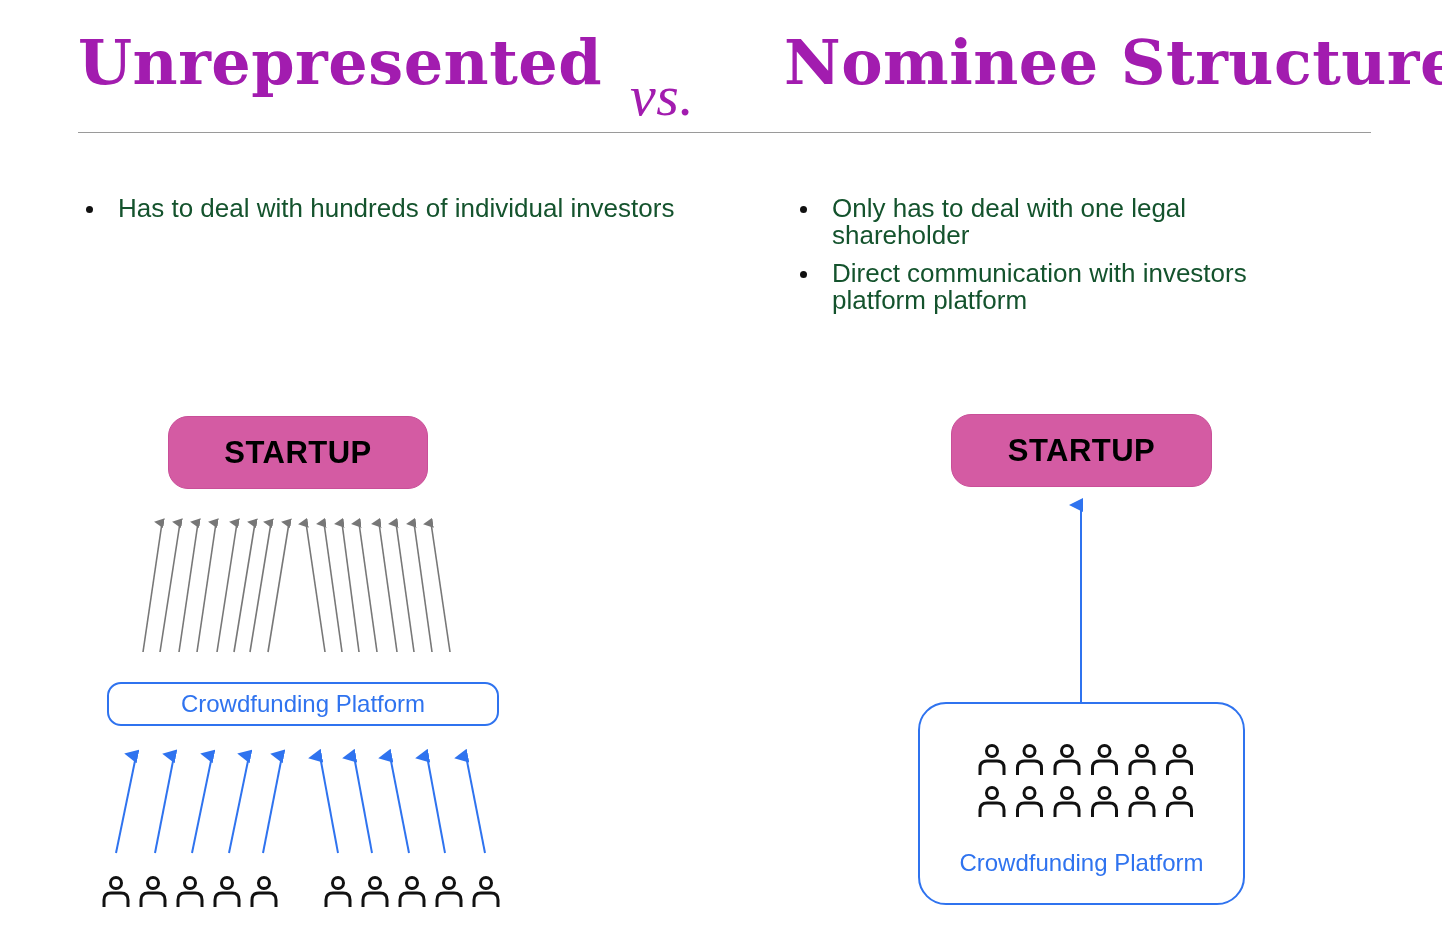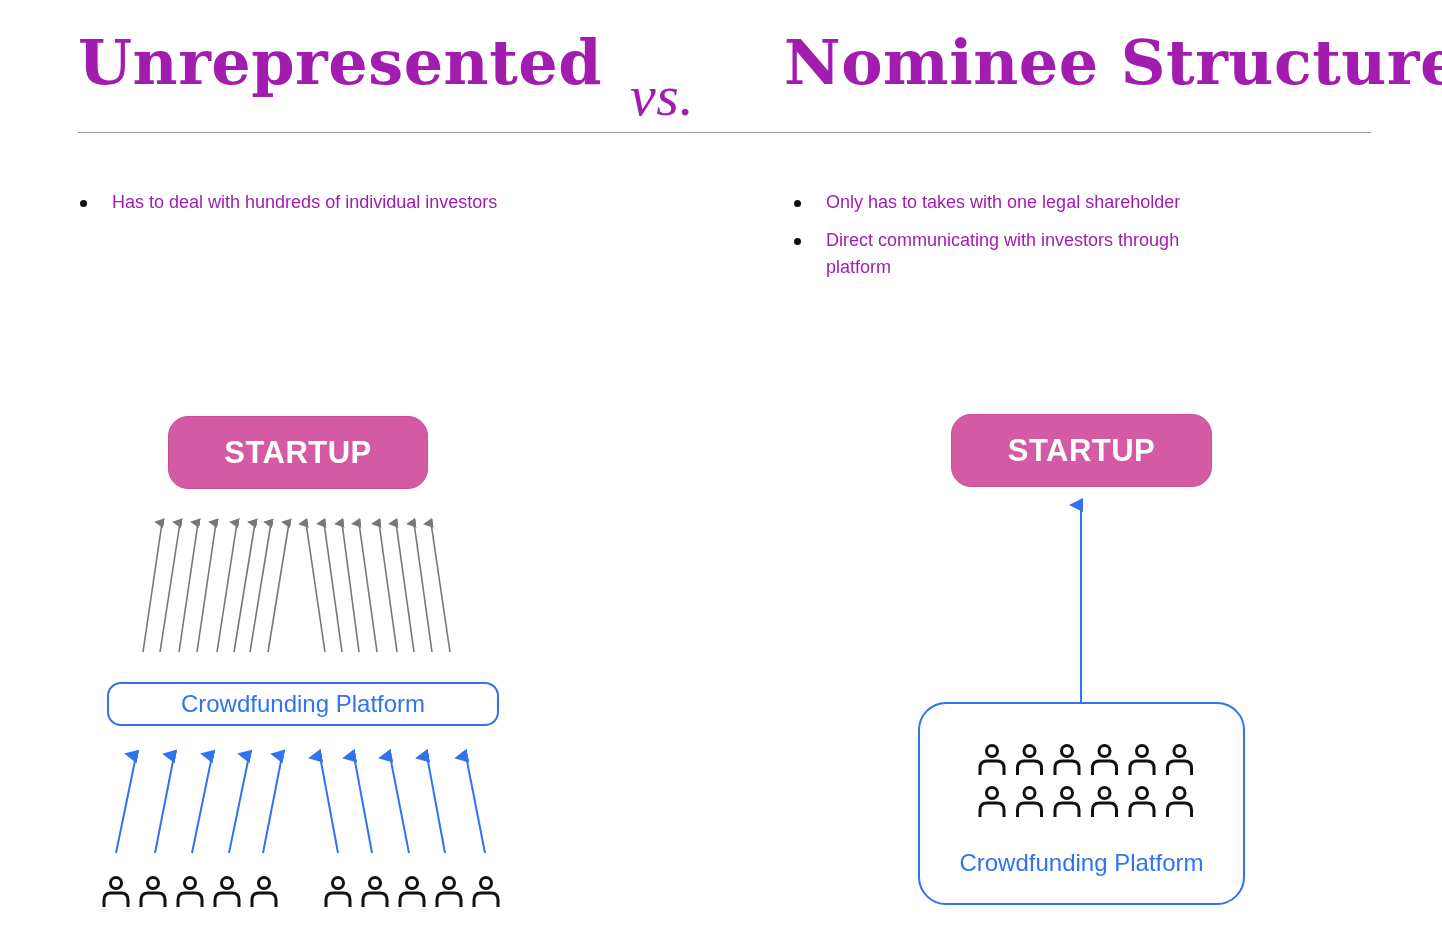--- a/index.html
+++ b/index.html
@@ -2,48 +2,48 @@
 <html><head>
 <meta charset="utf-8">
 <style>
   html, body { margin: 0; padding: 0; background: #ffffff; }
   body { width: 1442px; height: 952px; position: relative; overflow: hidden; font-family: "Liberation Sans", sans-serif; color: #111; }
   .title { position: absolute; top: 26px; font-family: "DejaVu Serif", "Liberation Serif", serif; font-weight: bold; font-size: 62px; letter-spacing: 0.5px; color: #a21caf; white-space: nowrap; }
   .title-left { left: 78px; }
   .title-vs { left: 630px; top: 38px; font-weight: normal; font-style: italic; font-size: 58px; font-family: "Liberation Serif", serif; margin-top: 24px; }
   .title-right { left: 784px; }
   .rule { position: absolute; left: 78px; top: 132px; width: 1293px; height: 1px; background: #9a9a9a; }
-  .bullets { position: absolute; margin: 8px; padding: 0; list-style: none; font-size: 18px; line-height: 27px; color: #a21caf; }
+  .bullets { position: absolute; margin: 14px; padding: 0; list-style: none; font-size: 26px; line-height: 27px; color: #14532d; }
   .bullets li { position: relative; padding-left: 32px; margin-bottom: 11px; }
   .bullets li::before { content: ""; position: absolute; left: 0; top: 11px; width: 7px; height: 7px; border-radius: 50%; background: #111; }
   .bullets-left { left: 72px; top: 181px; width: 620px; }
   .bullets-right { left: 786px; top: 181px; width: 520px; }
-  .startup { position: absolute; background: #d45ba3; border: 1.5px solid #c94f98; border-radius: 20px; color: #ffffff; font-size: 31px; font-weight: bold; display: flex; align-items: center; justify-content: center; letter-spacing: 0.5px; box-sizing: border-box; }
+  .startup { position: absolute; background: #d45ba3; border: 1.5px solid #c94f98; border-radius: 20px; color: #000000; font-size: 31px; font-weight: bold; display: flex; align-items: center; justify-content: center; letter-spacing: 0.5px; box-sizing: border-box; }
   .startup-left { left: 168px; top: 416px; width: 260px; height: 73px; }
   .startup-right { left: 951px; top: 414px; width: 261px; height: 73px; }
   .platform-pill { position: absolute; left: 107px; top: 682px; width: 392px; height: 44px; border: 2px solid #2f73ef; border-radius: 14px; box-sizing: border-box; color: #2f73ef; font-size: 24px; display: flex; align-items: center; justify-content: center; }
   .platform-box { position: absolute; left: 918px; top: 702px; width: 327px; height: 203px; border: 2px solid #2f73ef; border-radius: 28px; box-sizing: border-box; }
   .platform-box-label { position: absolute; left: 0; right: 0; top: 145px; text-align: center; color: #2f73ef; font-size: 24px; }
   svg.overlay { position: absolute; left: 0; top: 0; width: 1442px; height: 952px; pointer-events: none; }
 </style>
 </head>
 <body>
 
 <div class="title title-left">Unrepresented</div>
 <div class="title title-vs">vs.</div>
 <div class="title title-right">Nominee Structure</div>
 <div class="rule"></div>
 
 <ul class="bullets bullets-left">
   <li>Has to deal with hundreds of individual investors</li>
 </ul>
 
 <ul class="bullets bullets-right">
-  <li>Only has to takes with one legal shareholder</li>
-  <li style="width:420px">Direct communicating with investors through platform</li>
+  <li>Only has to deal with one legal shareholder</li>
+  <li style="width:420px">Direct communication with investors platform platform</li>
 </ul>
 
 <div class="startup startup-left">STARTUP</div>
 <div class="startup startup-right">STARTUP</div>
 
 <div class="platform-pill">Crowdfunding Platform</div>
 
 <div class="platform-box">
   <div class="platform-box-label">Crowdfunding Platform</div>
 </div>

